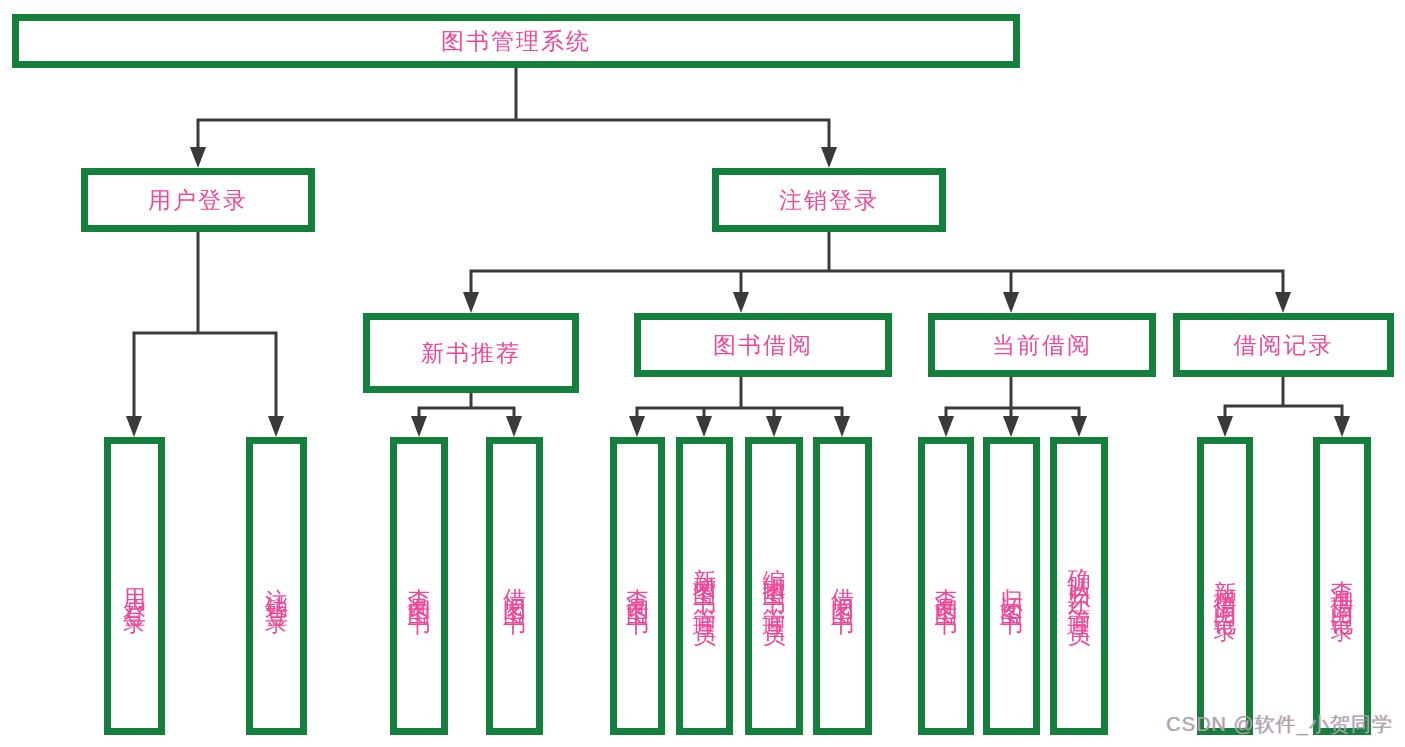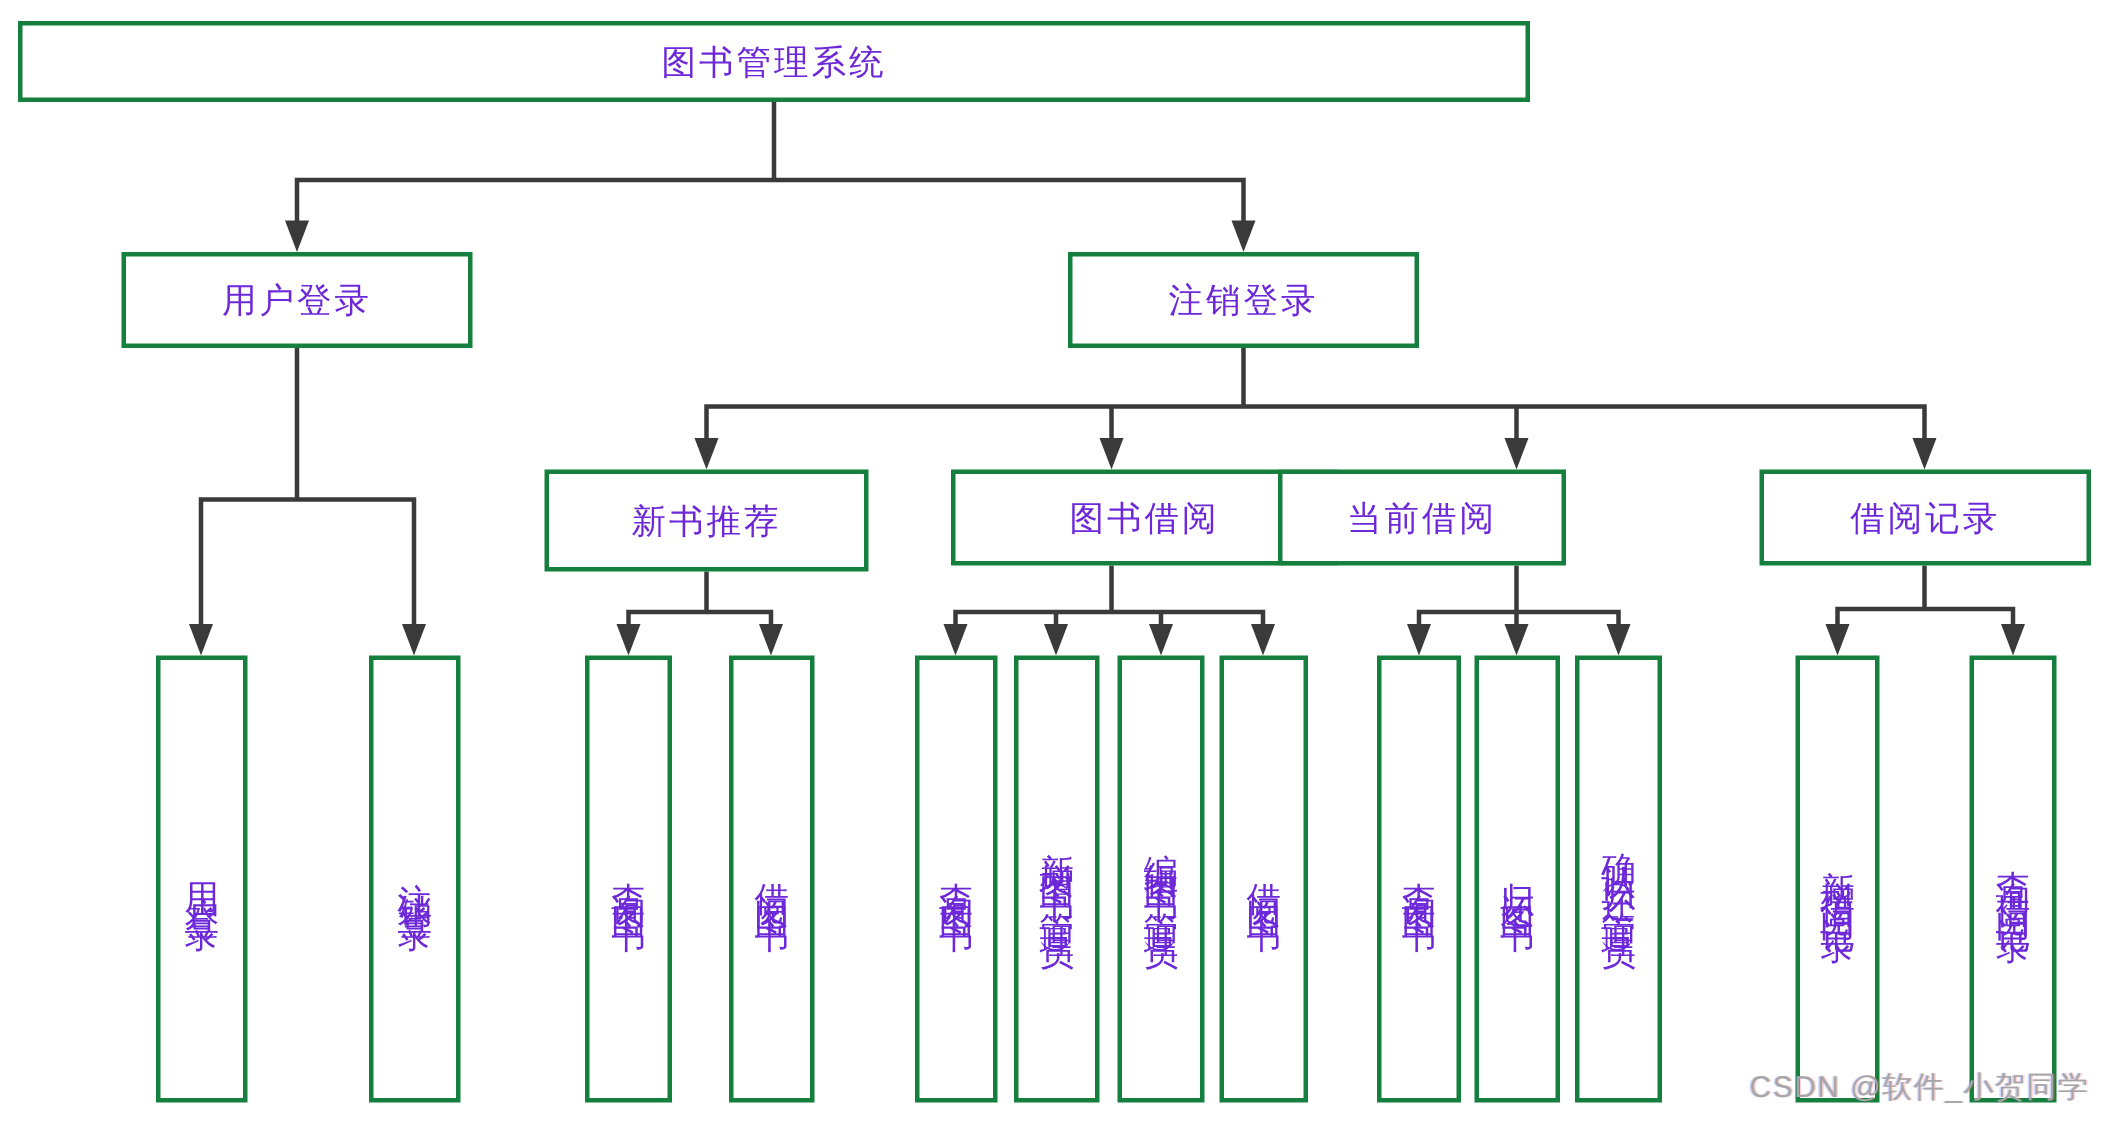--- a/index.html
+++ b/index.html
@@ -7,26 +7,26 @@
     position:relative;
     width:1405px;height:747px;
     background:#ffffff;
     font-family:"Liberation Sans","DejaVu Sans",sans-serif;
     overflow:hidden;
   }
   #connectors{position:absolute;left:0;top:0;z-index:1;}
   .node{
     position:absolute;
     box-sizing:border-box;
-    border:3px solid #15803d;
+    border:7px solid #15803d;
     background:#ffffff;
     display:flex;
     align-items:center;
     justify-content:center;
-    color:#6d28d9;
+    color:#ec4899;
     font-size:23px;
     letter-spacing:2px;
     z-index:2;
     text-align:center;
   }
   .vnode{
     writing-mode:vertical-rl;
     text-orientation:mixed;
     letter-spacing:8px;
     line-height:1;
@@ -88,23 +88,23 @@
       <polygon points="1217,416 1233,416 1225,437"></polygon>
       <polygon points="1334,416 1350,416 1342,437"></polygon>
     </g>
   </svg>
 
   <div class="node" style="left:12px;top:14px;width:1008px;height:54px">图书管理系统</div>
 
   <div class="node" style="left:81px;top:168px;width:234px;height:64px">用户登录</div>
   <div class="node" style="left:712px;top:168px;width:234px;height:64px">注销登录</div>
 
-  <div class="node" style="left:363px;top:313px;width:216px;height:68px">新书推荐</div>
+  <div class="node" style="left:363px;top:313px;width:216px;height:80px">新书推荐</div>
   <div class="node" style="left:634px;top:313px;width:258px;height:64px">图书借阅</div>
-  <div class="node" style="left:852px;top:313px;width:192px;height:64px">当前借阅</div>
+  <div class="node" style="left:928px;top:313px;width:228px;height:64px">当前借阅</div>
   <div class="node" style="left:1173px;top:313px;width:221px;height:64px">借阅记录</div>
 
   <div class="node vnode" style="left:104px;top:437px;width:61px;height:298px">用户登录</div>
   <div class="node vnode" style="left:246px;top:437px;width:61px;height:298px">注销登录</div>
 
   <div class="node vnode" style="left:390px;top:437px;width:58px;height:298px">查询图书</div>
   <div class="node vnode" style="left:486px;top:437px;width:57px;height:298px">借阅图书</div>
 
   <div class="node vnode" style="left:610px;top:437px;width:55px;height:298px">查询图书</div>
   <div class="node vnode" style="left:676px;top:437px;width:57px;height:298px">新增图书（管理员）</div>

